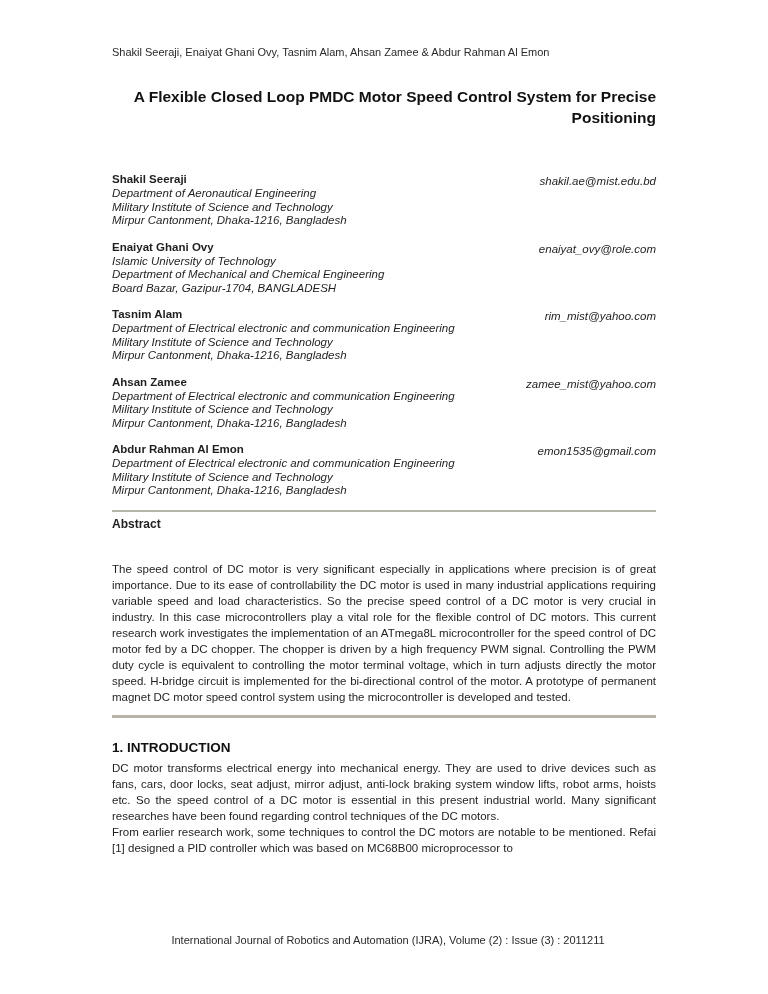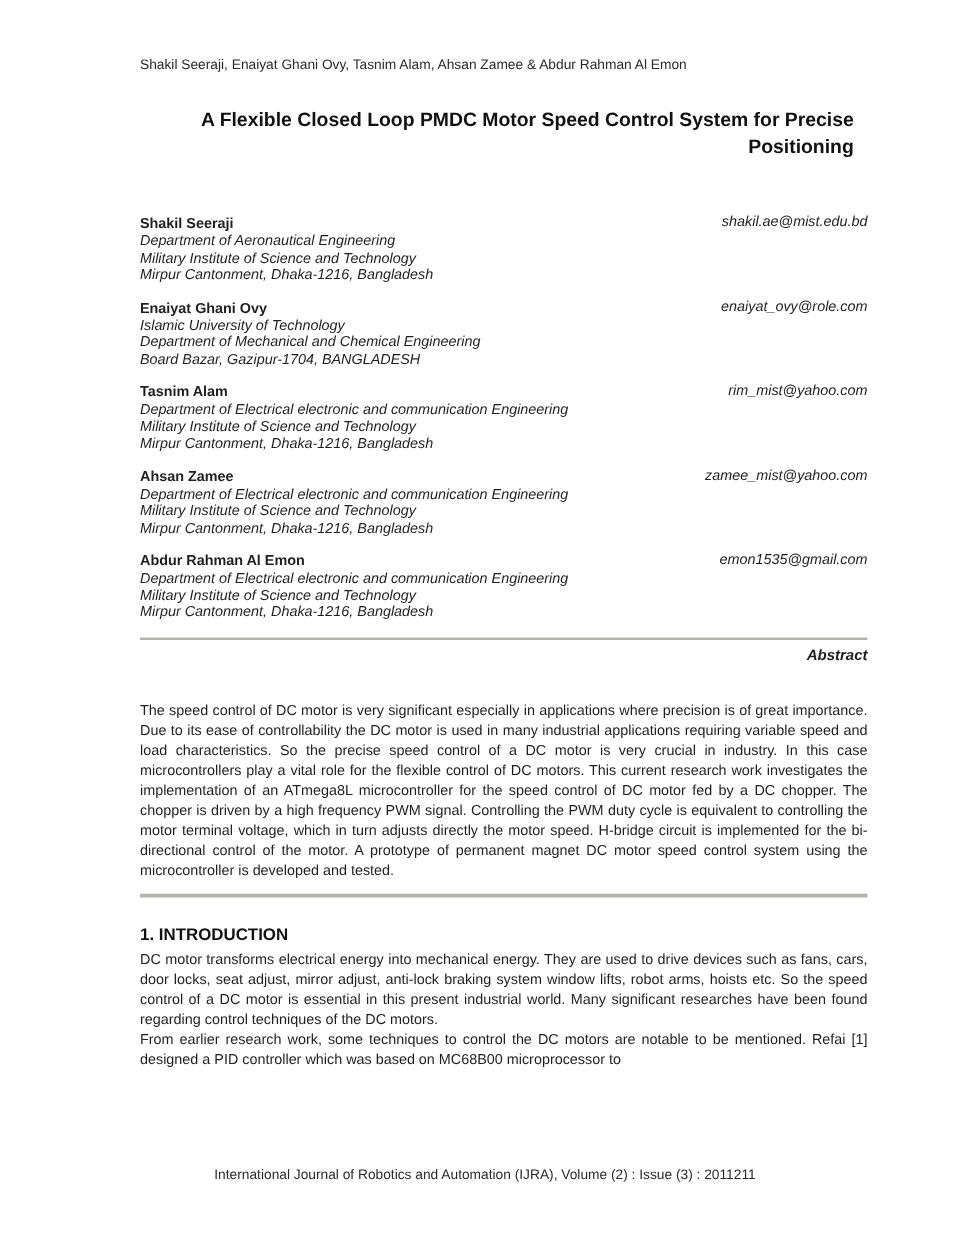--- a/index.html
+++ b/index.html
@@ -6,21 +6,21 @@
     margin: 0;
     padding: 0;
     background: #ffffff;
   }
   .page {
     position: relative;
     width: 768px;
     height: 994px;
     background: #ffffff;
     box-sizing: border-box;
-    padding: 46px 74px 0 112px;
+    padding: 46px 112px 0 112px;
     font-family: "Liberation Sans", sans-serif;
     color: #1f1f1f;
     overflow: hidden;
   }
   .running-head {
     font-size: 11px;
     line-height: 13px;
     margin-bottom: 27px;
     color: #2a2a2a;
   }
@@ -35,21 +35,21 @@
   }
   .authors {
     margin-top: 44px;
   }
   .author-block {
     margin-bottom: 12px;
   }
   .author-line {
     display: flex;
     justify-content: space-between;
-    align-items: flex-start;
+    align-items: flex-end;
   }
   .author-name {
     font-size: 11.5px;
     line-height: 15px;
     font-weight: bold;
   }
   .author-email {
     font-size: 11.5px;
     font-style: italic;
   }
@@ -61,23 +61,22 @@
   .rule {
     border: none;
     border-top: 2px solid #b6b3a9;
     margin: 0;
   }
   .rule-1 { margin-top: 6px; }
   .rule-2 { margin-top: 10px; border-top-width: 3px; }
   .abstract-heading {
     font-size: 12px;
     font-weight: bold;
-    text-align: right;
+    text-align: left;
     margin-top: 5px;
-    font-style: italic;
   }
   .body-text {
     font-size: 11.5px;
     line-height: 16px;
     text-align: justify;
     margin: 0;
   }
   .abstract-text {
     margin-top: 30px;
   }

